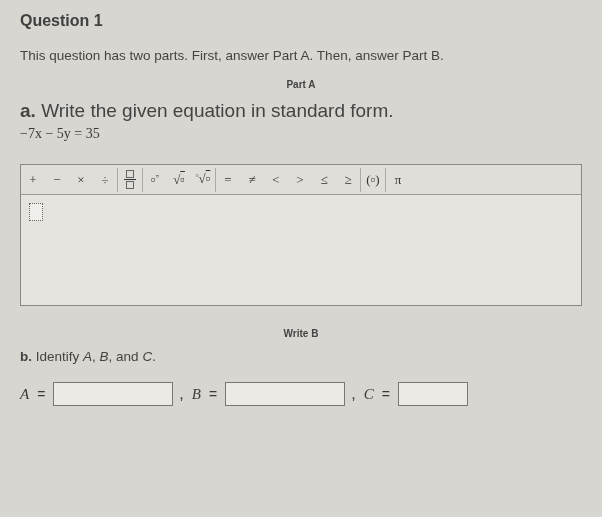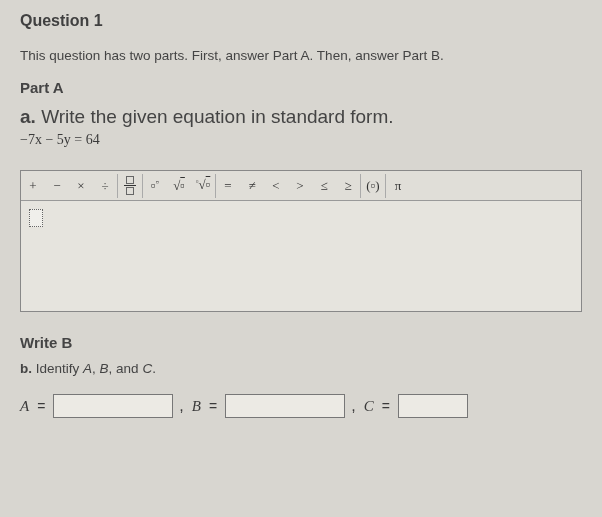--- a/index.html
+++ b/index.html
@@ -7,21 +7,21 @@
       font-family: Arial, Helvetica, sans-serif;
       background: #d8d6d0;
       width: 602px;
       height: 517px;
       padding: 12px 20px;
       color: #3a3a3a;
       overflow: hidden;
     }
     .qtitle { font-weight: bold; font-size: 16px; color: #404040; margin-bottom: 18px; }
     .intro { font-size: 13.5px; margin-bottom: 16px; color: #444; }
-    .part-label { font-weight: bold; font-size: 15px; margin-bottom: 10px; color: #444; }
+    .part-label { font-weight: bold; font-size: 10px; margin-bottom: 10px; color: #444; text-align: center; }
     .prompt { font-size: 19px; margin-bottom: 4px; color: #444; }
     .prompt .ab { font-weight: bold; }
     .eqline { font-size: 14px; margin-bottom: 22px; font-family: 'Times New Roman', serif; }
     .editor {
       border: 1px solid #888;
       background: #e6e4de;
       width: 100%;
       margin-bottom: 22px;
     }
     .toolbar {
@@ -80,21 +80,21 @@
 <div class="qtitle">Question 1</div>
 
 <div class="intro">This question has two parts. First, answer Part A. Then, answer Part B.</div>
 
 <div class="part-label">Part A</div>
 
 <div class="prompt">
   <span class="ab">a.</span>
   <span>Write the given equation in standard form.</span>
 </div>
-<div class="eqline">−7x − 5y = 64</div>
+<div class="eqline">−7x − 5y = 35</div>
 
 <div class="editor">
   <div class="toolbar">
     <div class="tbtn">+</div>
     <div class="tbtn">−</div>
     <div class="tbtn">×</div>
     <div class="tbtn">÷</div>
     <div class="tsep"></div>
     <div class="tbtn">
       <span class="frac-icon">

